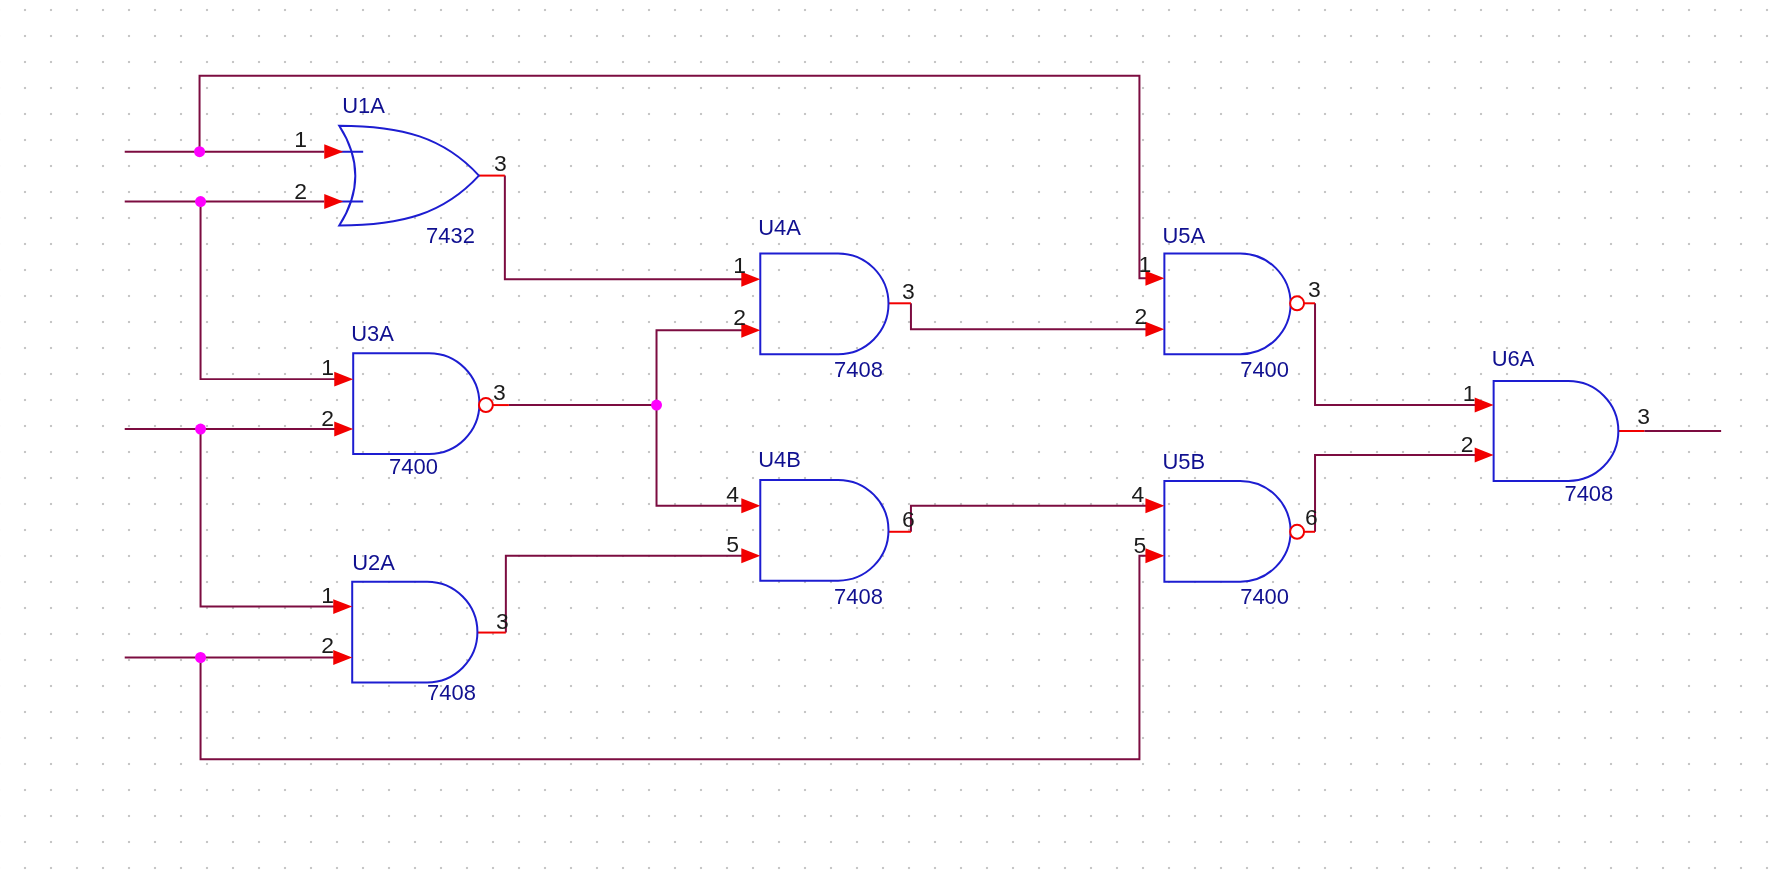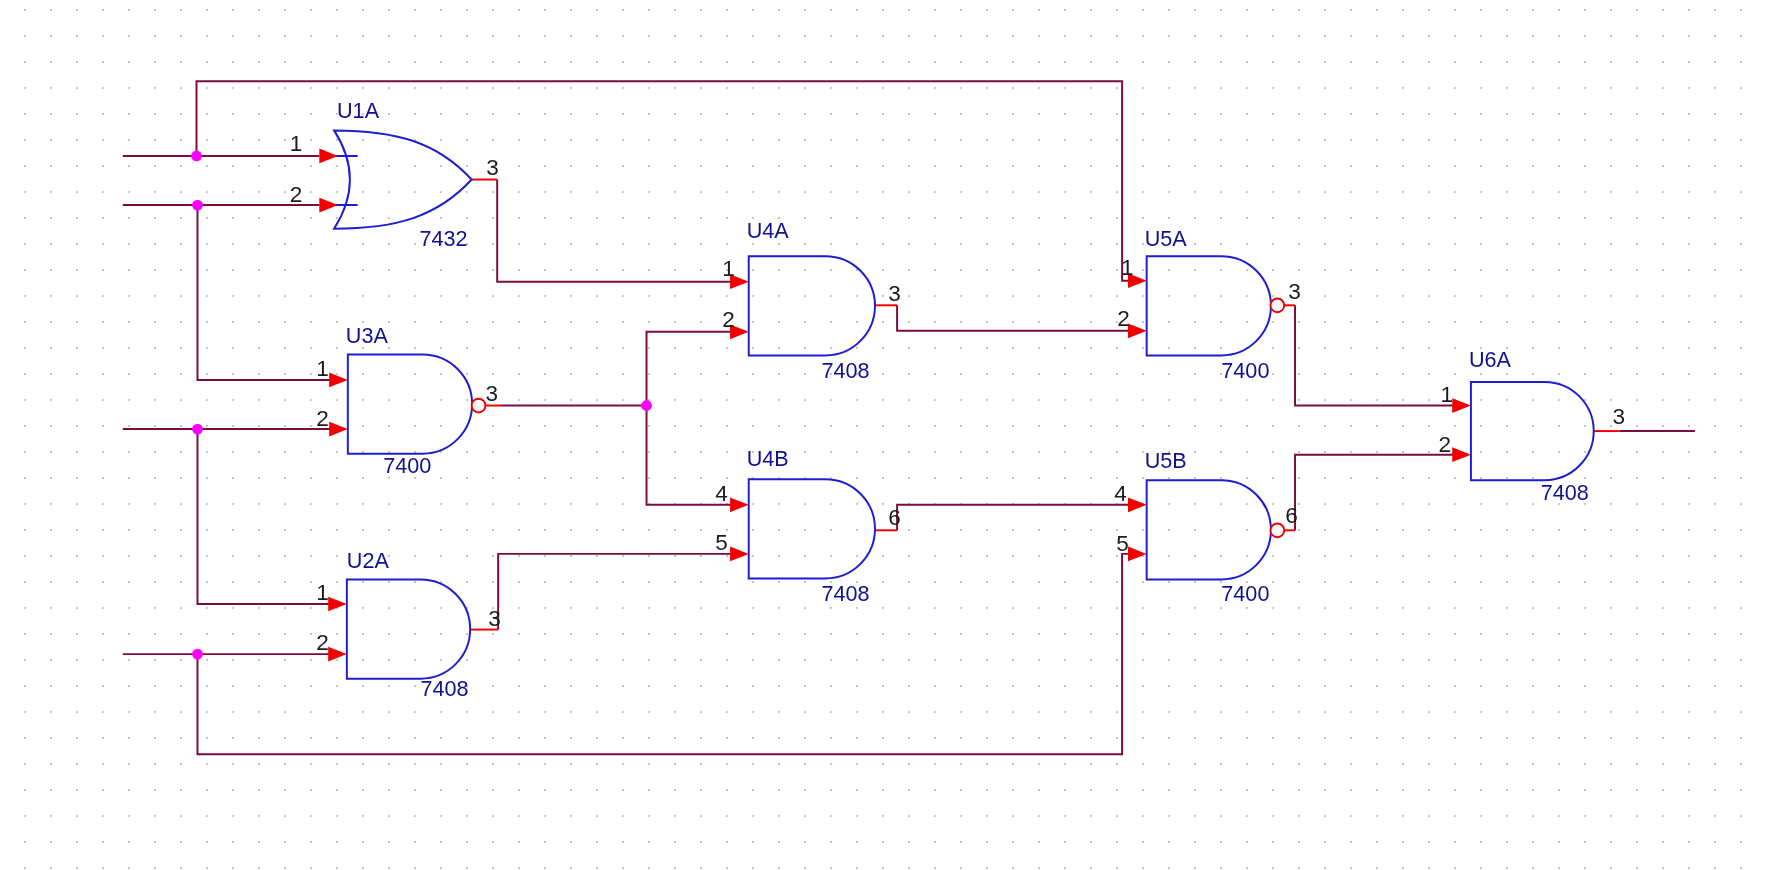--- a/index.html
+++ b/index.html
@@ -5,20 +5,21 @@
   html,body{margin:0;padding:0;background:#ffffff;}
   .stage{
     position:relative;
     width:1748px;height:870px;
     background-color:#ffffff;
     background-image:radial-gradient(circle,#c6c6c6 1.1px,transparent 1.6px);
     background-size:26px 26px;
     background-position:12px 23px;
     overflow:hidden;
     font-family:"Liberation Sans",sans-serif;
+    padding-left:27px;
   }
   #schematic{position:absolute;left:0;top:0;width:100%;height:100%;}
   text{font-family:"Liberation Sans",sans-serif;}
 </style>
 </head>
 <body>
 
 <div class="stage">
   <svg id="schematic" xmlns="http://www.w3.org/2000/svg" viewBox="0 0 1779 870">
       <polyline points="125,151 325,151" fill="none" stroke="#7c0c40" stroke-width="2"></polyline>

